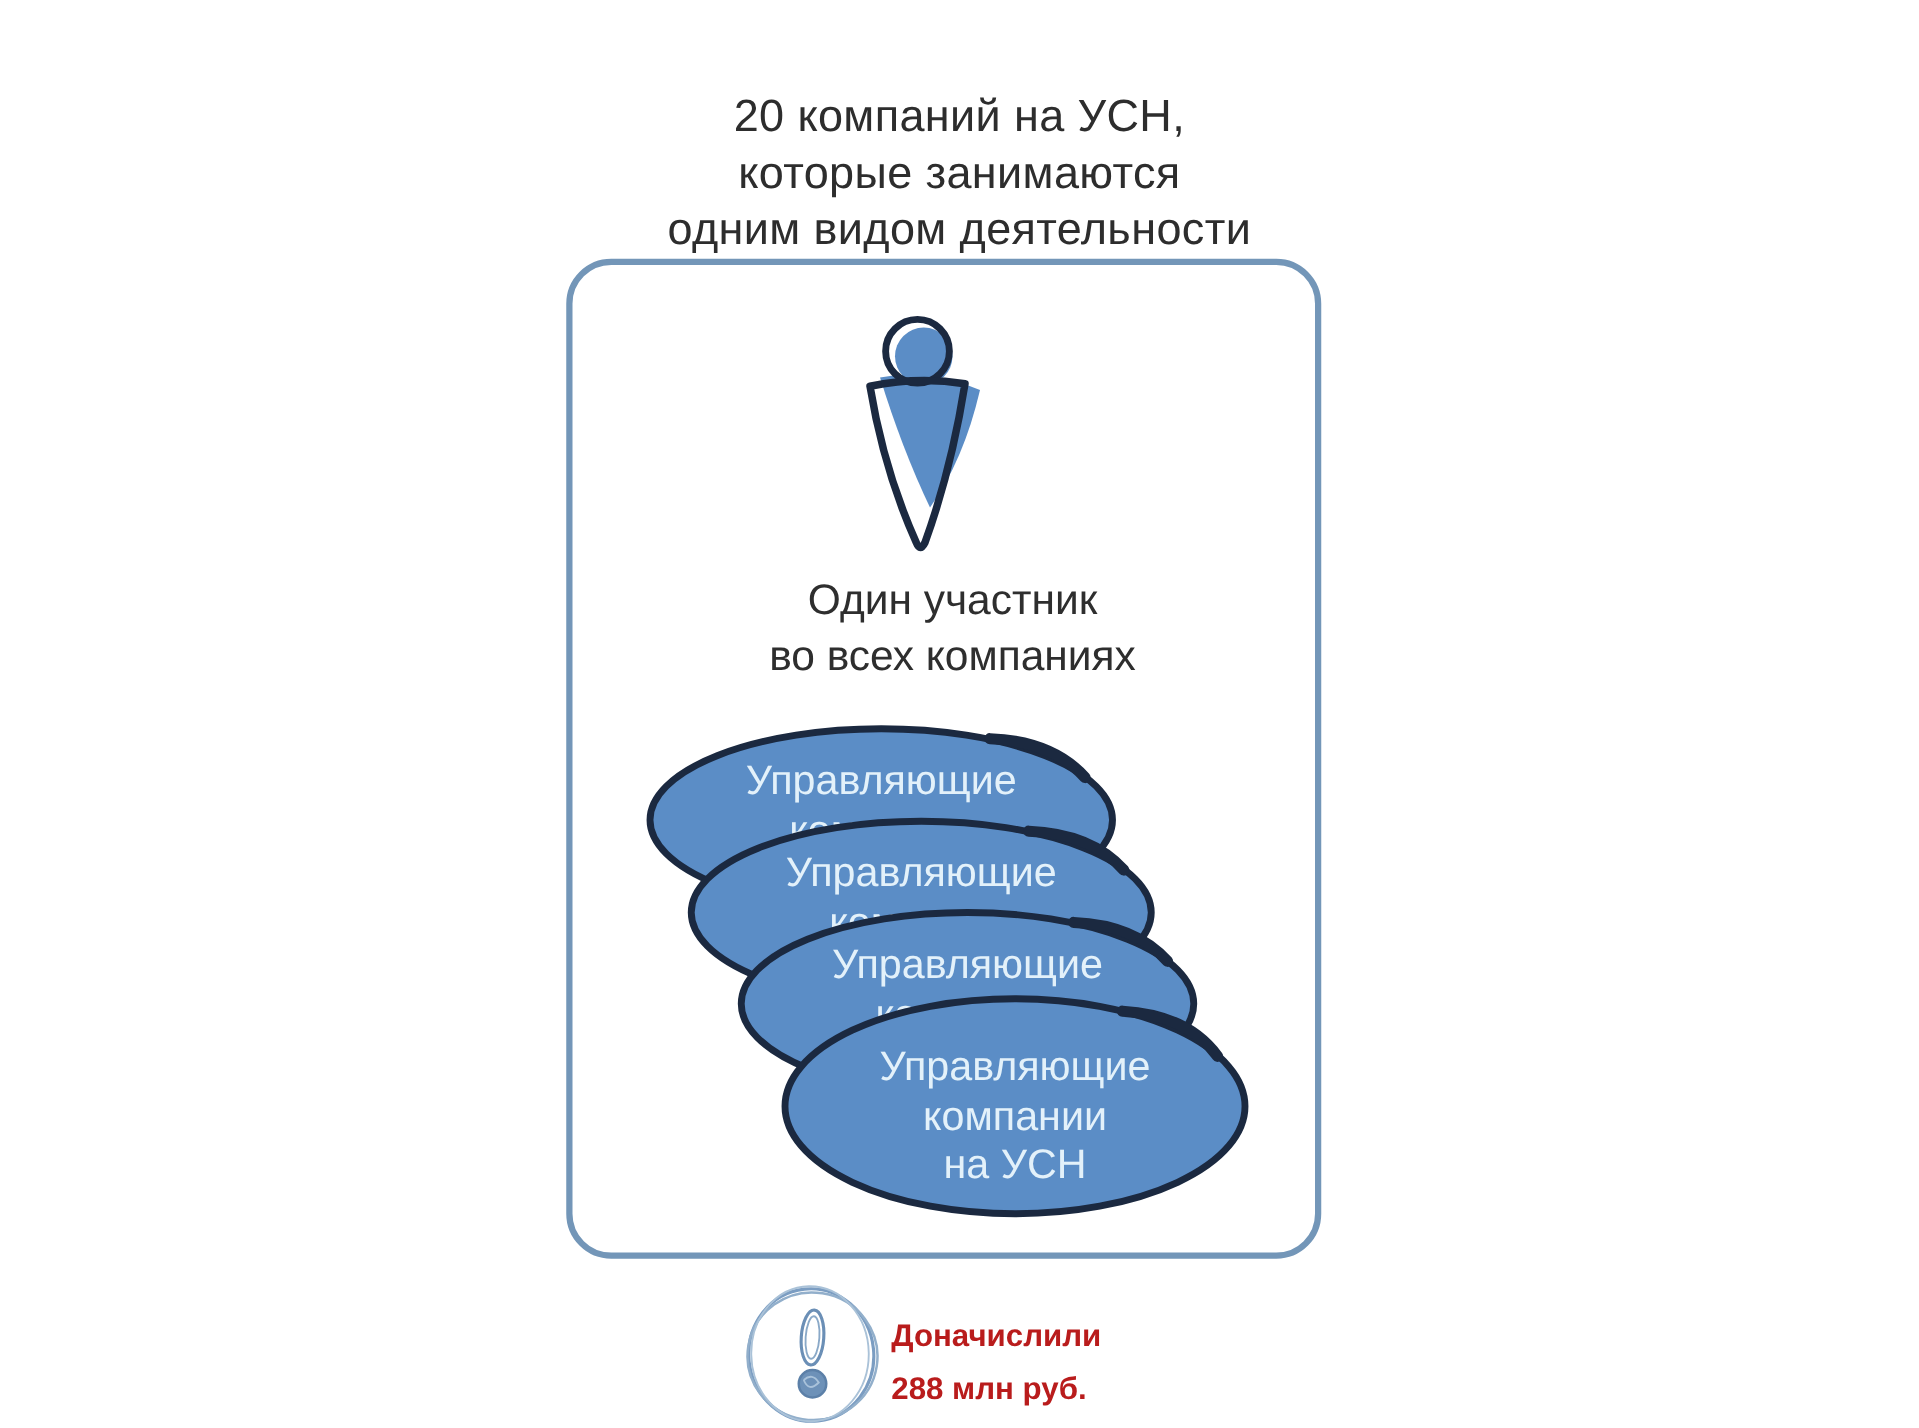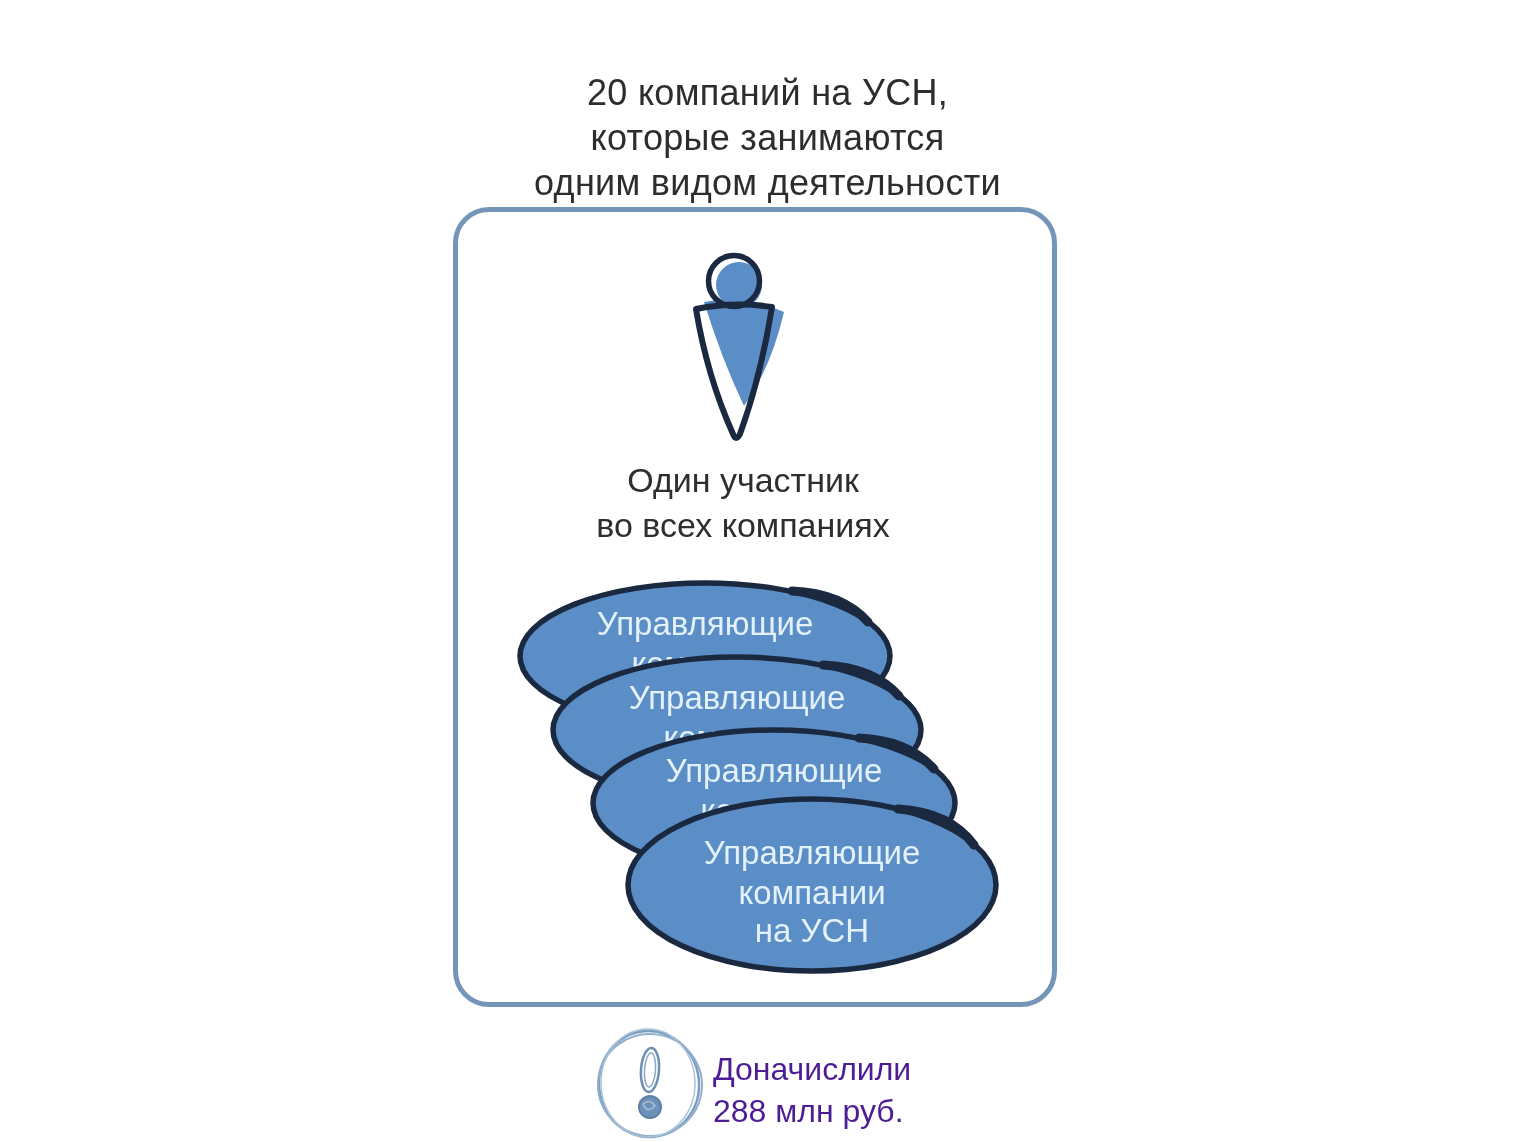--- a/index.html
+++ b/index.html
@@ -27,32 +27,33 @@
     position: absolute;
     left: 453px; top: 163px;
     width: 604px; height: 800px;
     box-sizing: border-box;
     border: 5px solid #7396b8;
     border-radius: 36px;
     background: #ffffff;
   }
   .participant-label {
     position: absolute;
-    left: 393px; top: 414px; width: 700px;
+    left: 412px; top: 414px; width: 700px;
     text-align: center;
     font-size: 34px; line-height: 45px;
     color: #2e2e2e;
     white-space: pre-line;
   }
   .result-label {
     position: absolute;
     left: 713px; top: 1004px;
-    font-size: 32px; line-height: 42px;
-    color: #4c1d95;
+    font-size: 25px; line-height: 42px;
+    color: #b91c1c;
     white-space: pre-line;
+    font-weight: bold;
   }
   svg.diagram {
     position: absolute; left: 0; top: 0;
   }
   .company-label {
     font-family: "Liberation Sans", sans-serif;
     font-size: 33px;
   }
 </style>
 </head>

